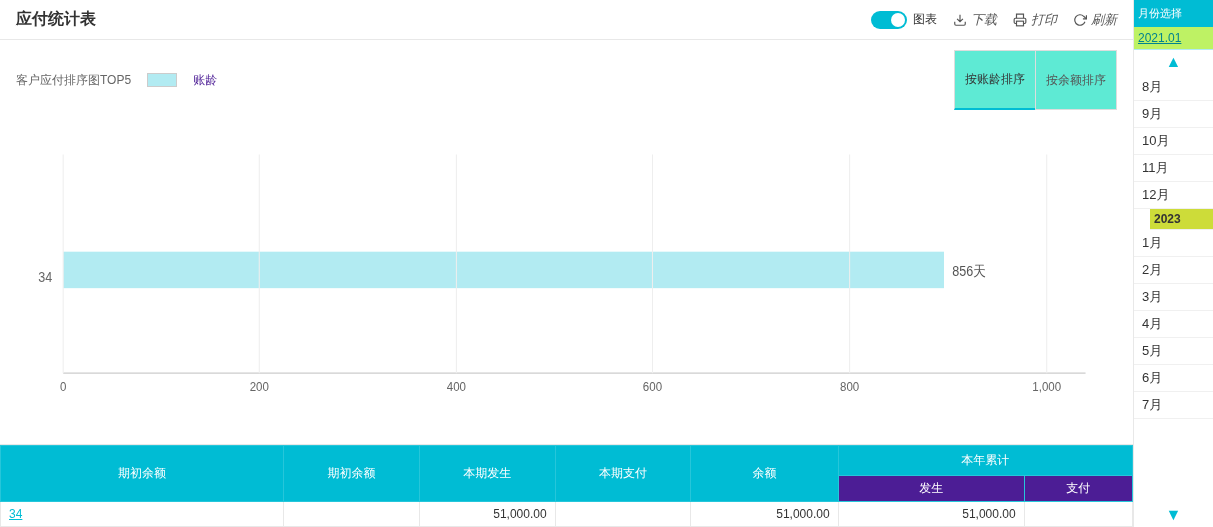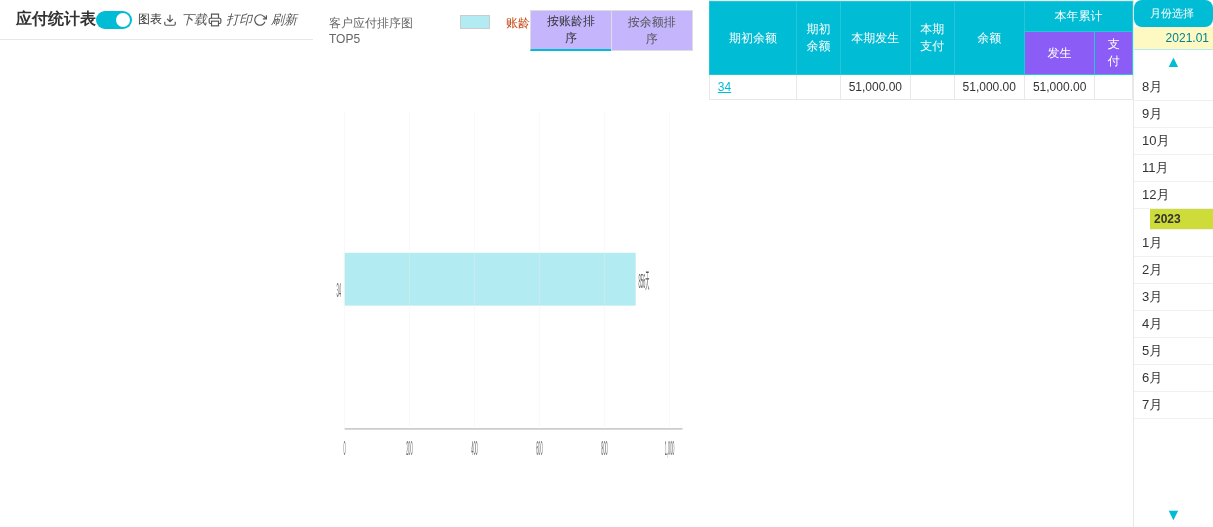--- a/index.html
+++ b/index.html
@@ -1,57 +1,57 @@
 <!DOCTYPE html>
 <html><head>
   <meta charset="utf-8">
   <style>
     * { margin: 0; padding: 0; box-sizing: border-box; }
     body { font-family: 'Microsoft YaHei', Arial, sans-serif; font-size: 12px; background: #f0f2f5; color: #333; width: 1213px; height: 527px; overflow: hidden; display: flex; }
 
-    .main-content { flex: 1; display: flex; background: #fff; overflow: hidden; }
+    .main-content { flex: 1; display: flex; flex-direction: column; background: #fff; overflow: hidden; }
 
     
     .header { display: flex; align-items: center; justify-content: space-between; padding: 8px 16px; background: #fff; border-bottom: 1px solid #e8e8e8; height: 40px; }
     .header-title { font-size: 16px; font-weight: bold; color: #333; }
-    .header-actions { display: flex; align-items: center; gap: 1px; }
+    .header-actions { display: flex; align-items: center; gap: 16px; }
     .toggle-container { display: flex; align-items: center; gap: 6px; }
     .toggle-switch { width: 36px; height: 18px; background: #00bcd4; border-radius: 9px; position: relative; cursor: pointer; }
     .toggle-switch::after { content: ''; position: absolute; width: 14px; height: 14px; background: #fff; border-radius: 50%; top: 2px; right: 2px; }
     .action-btn { display: flex; align-items: center; gap: 4px; color: #555; cursor: pointer; font-size: 13px; font-style: italic; }
 
     
     .chart-area { flex: 1; padding: 10px 16px; background: #fff; display: flex; flex-direction: column; }
     .chart-header { display: flex; align-items: center; justify-content: space-between; margin-bottom: 8px; }
-    .chart-legend { display: flex; align-items: flex-start; gap: 16px; }
+    .chart-legend { display: flex; align-items: center; gap: 16px; }
     .legend-label { font-size: 12px; color: #666; }
     .legend-box { width: 30px; height: 14px; background: #b2ebf2; border: 1px solid #ccc; }
-    .legend-text { font-size: 12px; color: #c2410c; }
+    .legend-text { font-size: 12px; color: #4c1d95; }
     .sort-buttons { display: flex; gap: 0; }
-    .sort-btn { padding: 2px 10px; border: 1px solid #ddd; cursor: pointer; font-size: 12px; color: #555; background: #c4b5fd; }
+    .sort-btn { padding: 20px 10px; border: 1px solid #ddd; cursor: pointer; font-size: 12px; color: #555; background: #5eead4; }
     .sort-btn:first-child { border-right: none; }
     .sort-btn.active { color: #333; border-bottom: 2px solid #00bcd4; }
 
     
     .chart-svg-container { flex: 1; position: relative; }
 
     
     .table-area { border-top: 1px solid #e8e8e8; }
     .table-wrapper { overflow: hidden; }
     table { width: 100%; border-collapse: collapse; }
     .table-header-row th { background: #00bcd4; color: #fff; text-align: center; padding: 6px 4px; font-size: 12px; border: 1px solid #26c6da; font-weight: normal; }
-    .table-sub-header th { background: #8b5cf6; color: #fff; text-align: center; padding: 4px 8px; font-size: 12px; border: 1px solid #26c6da; font-weight: normal; }
+    .table-sub-header th { background: #4c1d95; color: #fff; text-align: center; padding: 4px 8px; font-size: 12px; border: 1px solid #26c6da; font-weight: normal; }
     .table-data-row td { padding: 5px 8px; border: 1px solid #e8e8e8; font-size: 12px; text-align: right; }
     .table-data-row td:first-child { text-align: left; }
     .table-data-row td a { color: #00bcd4; text-decoration: underline; cursor: pointer; }
 
     
     .sidebar { width: 80px; background: #fff; border-left: 1px solid #e8e8e8; display: flex; flex-direction: column; overflow: hidden; }
-    .sidebar-header { background: #00bcd4; color: #fff; text-align: center; padding: 6px 16px; font-size: 12px; display: flex; align-items: center; justify-content: space-between; border-radius: 8px; }
-    .sidebar-date-input { background: #fef9c3; color: #00838f; font-size: 12px; padding: 4px 4px; text-align: right; border-bottom: 1px solid #b2ebf2; }
+    .sidebar-header { background: #00bcd4; color: #fff; text-align: center; padding: 6px 4px; font-size: 12px; display: flex; align-items: center; justify-content: space-between; }
+    .sidebar-date-input { background: #bef264; color: #00838f; font-size: 12px; padding: 4px 4px; text-align: left; border-bottom: 1px solid #b2ebf2; text-decoration: underline; }
     .up-arrow-btn { display: flex; align-items: center; justify-content: center; padding: 3px; cursor: pointer; }
     .up-arrow-btn span { color: #00bcd4; font-size: 16px; }
     .sidebar-month-list { flex: 1; overflow-y: auto; }
     .sidebar-month-item { padding: 4px 8px; cursor: pointer; font-size: 13px; color: #333; border-bottom: 1px solid #f0f0f0; }
     .sidebar-month-item.year-marker { background: #cddc39; color: #333; font-weight: bold; font-size: 12px; padding: 3px 4px; margin-left: 16px; }
     .down-arrow-btn { display: flex; align-items: center; justify-content: center; padding: 3px; cursor: pointer; }
     .down-arrow-btn span { color: #00bcd4; font-size: 16px; }
   </style>
 </head>
 <body>

